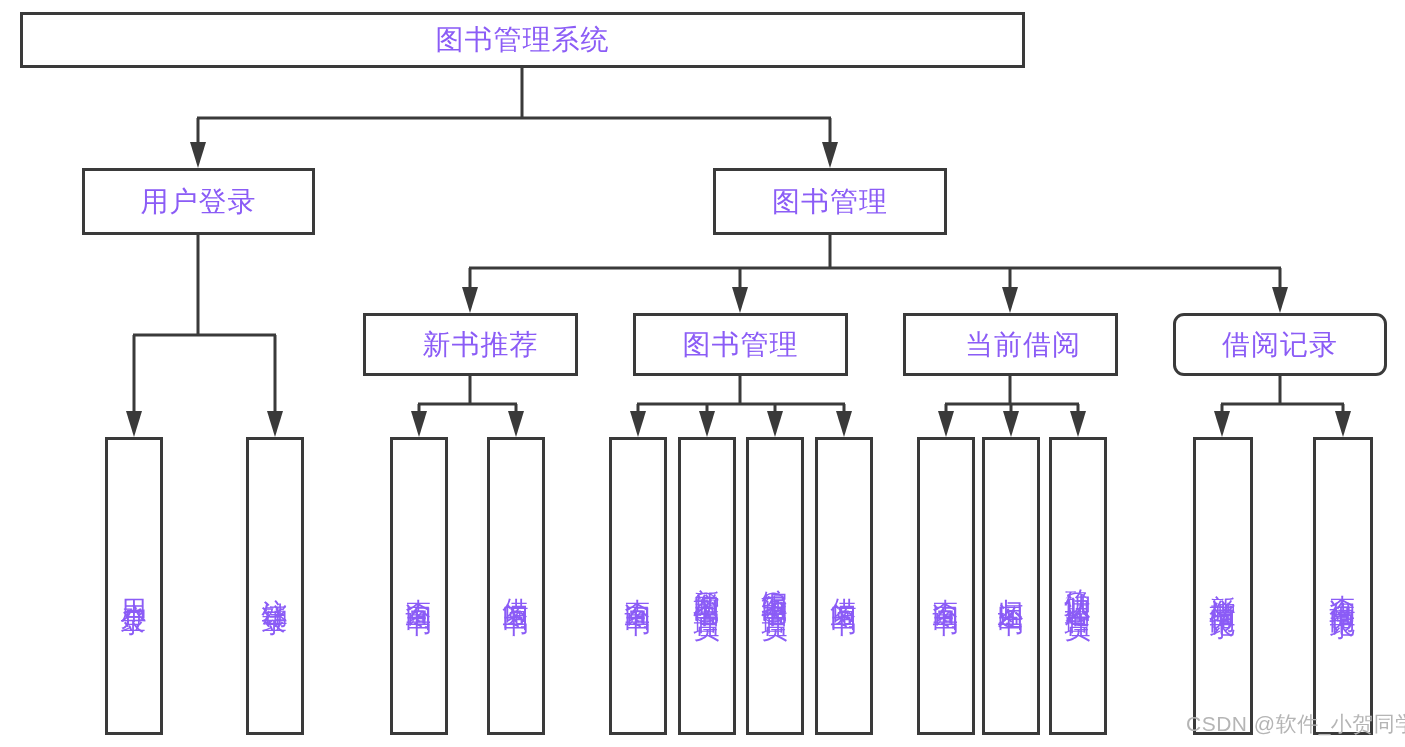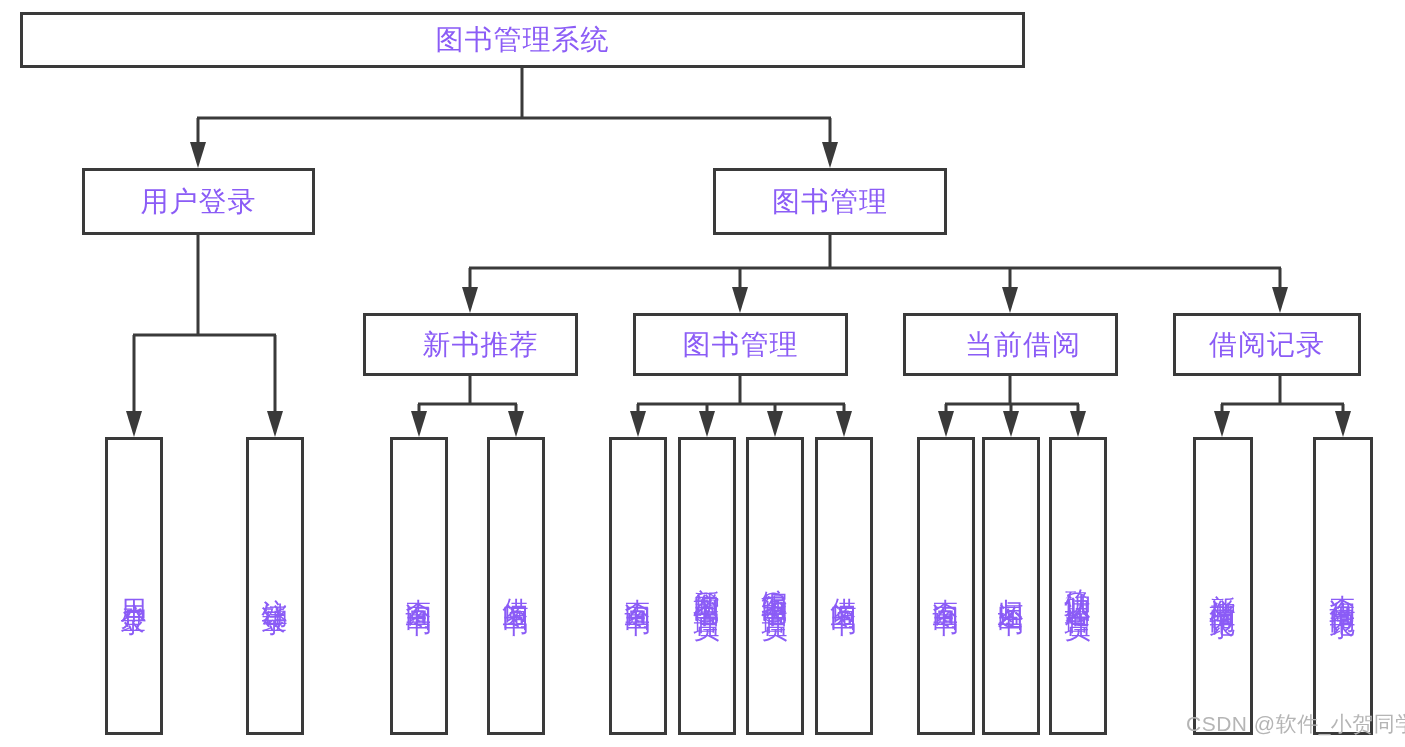--- a/index.html
+++ b/index.html
@@ -28,21 +28,21 @@
     color: #8b5cf6;
     z-index: 1;
   }
   .h-label { font-size: 28px; letter-spacing: 1px; white-space: nowrap; }
   .root-box   { left: 20px;   top: 12px;  width: 1005px; height: 56px; }
   .lv2-login  { left: 82px;   top: 168px; width: 233px;  height: 67px; }
   .lv2-mgmt   { left: 713px;  top: 168px; width: 234px;  height: 67px; }
   .lv3-rec    { left: 363px;  top: 313px; width: 215px;  height: 63px; padding-left: 20px; }
   .lv3-borrow { left: 633px;  top: 313px; width: 215px;  height: 63px; }
   .lv3-cur    { left: 903px;  top: 313px; width: 215px;  height: 63px; padding-left: 25px; }
-  .lv3-log    { left: 1173px; top: 313px; width: 188px;  height: 63px; }
+  .lv3-log    { left: 1173px; top: 313px; width: 214px;  height: 63px; border-radius: 11px; }
   .leaf {
     top: 437px;
     width: 58px;
     height: 298px;
     writing-mode: vertical-rl;
     text-orientation: mixed;
     font-size: 26px;
     letter-spacing: 4px;
     line-height: 1;
   }

